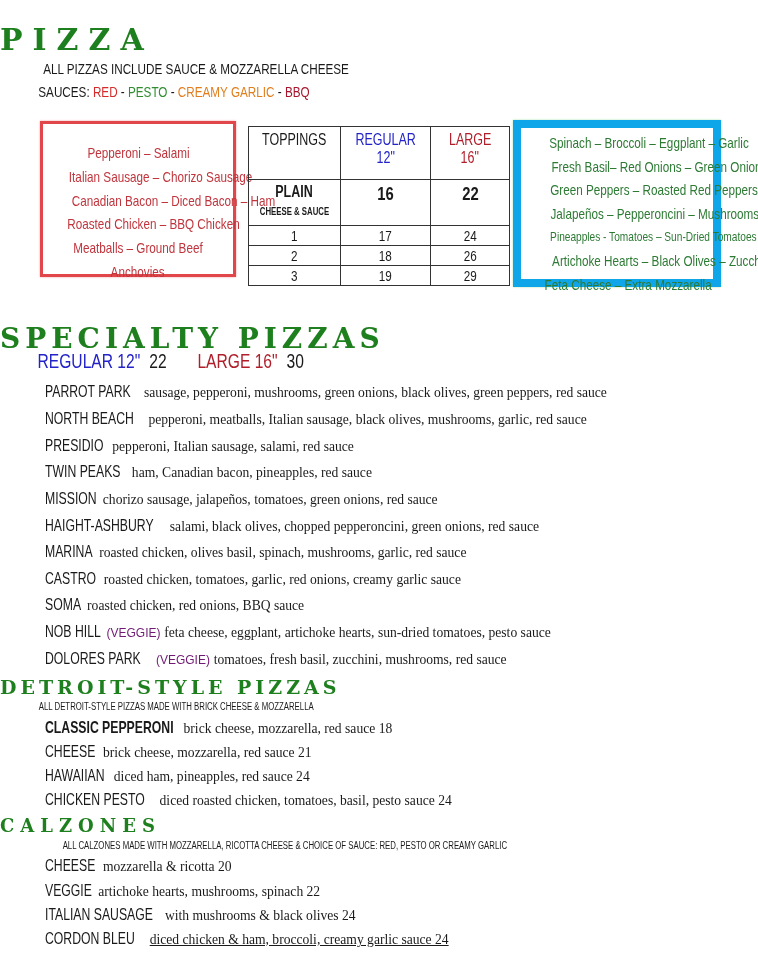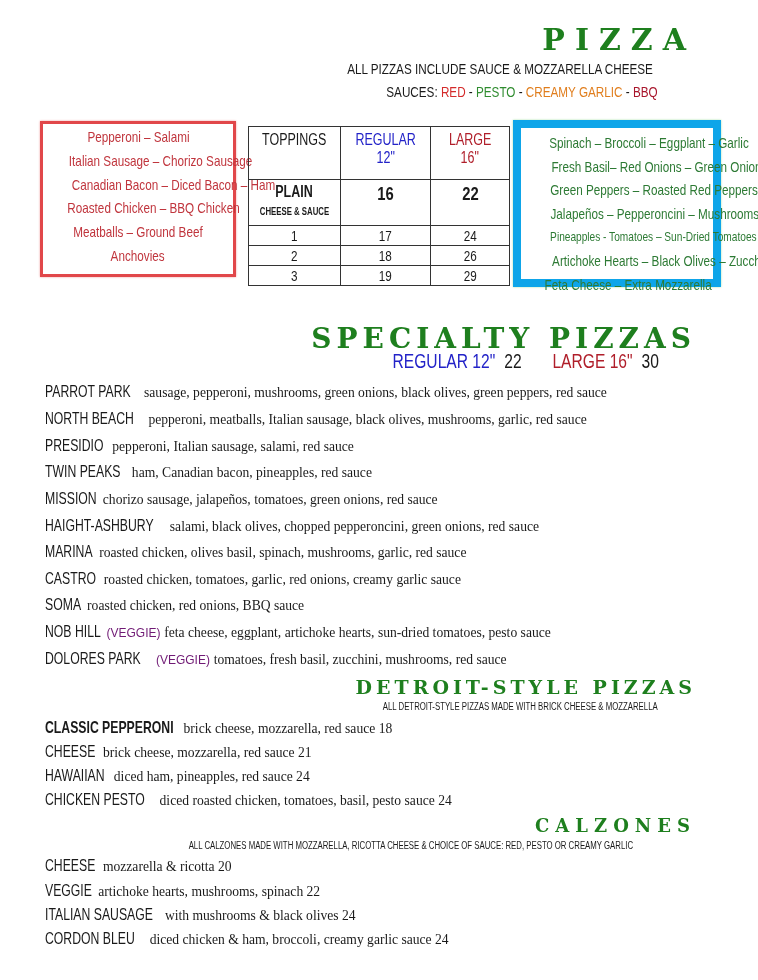--- a/index.html
+++ b/index.html
@@ -1,31 +1,31 @@
 <!DOCTYPE html>
 <html><head>
 <meta charset="utf-8">
 <style>
   html, body { margin: 0; padding: 0; background: #ffffff; }
   body { width: 758px; height: 980px; position: relative; overflow: hidden; font-family: "Liberation Sans Narrow", "Liberation Sans", sans-serif; color: #1a1a1a; }
   .abs { position: absolute; }
-  .center { text-align: right; left: 0; width: 696px; }
+  .center { text-align: left; left: 0; width: 696px; }
 
   .title { font-family: "DejaVu Serif", "Liberation Serif", serif; font-weight: bold; color: #1e7f1e; letter-spacing: 8px; }
   .narrowc { display: inline-block; transform: scaleX(0.78); transform-origin: center center; white-space: nowrap; }
 
   .sub { font-size: 15px; text-transform: uppercase; }
   .red { color: #d42a2a; }
   .green { color: #2f8c2f; }
   .orange { color: #e07d1c; }
   .bbq { color: #a8152b; }
   .blue { color: #2323c8; }
   .dkred { color: #b01e2a; }
 
-  .box-red { left: 40px; top: 121px; width: 196px; height: 156px; border: 3px solid #e1474a; box-shadow: 0 0 2px #f0a0a0; box-sizing: border-box; padding-top: 1px; }
+  .box-red { left: 40px; top: 121px; width: 196px; height: 156px; border: 3px solid #e1474a; box-shadow: 0 0 2px #f0a0a0; box-sizing: border-box; padding-top: 17px; }
   .box-green { left: 513px; top: 120px; width: 208px; height: 167px; border: 8px solid #0ea5e9; box-shadow: 0 0 2px #a8e2a8; box-sizing: border-box; padding-top: 3px; }
   .box-red .li { color: #c0353d; font-size: 15px; line-height: 23.8px; text-align: center; }
   .box-green .li { color: #2d7a34; font-size: 15px; line-height: 23.6px; text-align: center; }
   .box-green .li.sm { font-size: 13px; }
 
   table.prices { position: absolute; left: 248px; top: 126px; width: 262px; border-collapse: collapse; }
   table.prices td { border: 1px solid #333; text-align: center; padding: 0; font-size: 15px; }
   table.prices .hdr { height: 48px; vertical-align: top; padding-top: 4px; }
   table.prices .plain { height: 42px; vertical-align: top; padding-top: 3px; }
   table.prices .r { height: 19px; }
@@ -135,13 +135,13 @@
 <div class="item" style="top:742px;"><span class="nm">CHEESE</span><span class="ds" style="margin-left:-12px;">brick cheese, mozzarella, red sauce 21</span></div>
 <div class="item" style="top:766px;"><span class="nm">HAWAIIAN</span><span class="ds" style="margin-left:-14px;">diced ham, pineapples, red sauce 24</span></div>
 <div class="item" style="top:790px;"><span class="nm">CHICKEN PESTO</span><span class="ds" style="margin-left:-24px;">diced roasted chicken, tomatoes, basil, pesto sauce 24</span></div>
 
 <div class="abs center title" style="top:815px; font-size:18px; letter-spacing:6px;">CALZONES</div>
 <div class="abs center" style="top:840px; font-size:10px;"><span class="narrowc">ALL CALZONES MADE WITH MOZZARELLA, RICOTTA CHEESE &amp; CHOICE OF SAUCE: RED, PESTO OR CREAMY GARLIC</span></div>
 
 <div class="item" style="top:856px;"><span class="nm">CHEESE</span><span class="ds" style="margin-left:-12px;">mozzarella &amp; ricotta 20</span></div>
 <div class="item" style="top:881px;"><span class="nm">VEGGIE</span><span class="ds" style="margin-left:-12px;">artichoke hearts, mushrooms, spinach 22</span></div>
 <div class="item" style="top:905px;"><span class="nm">ITALIAN SAUSAGE</span><span class="ds" style="margin-left:-30px;">with mushrooms &amp; black olives 24</span></div>
-<div class="item" style="top:929px;"><span class="nm">CORDON BLEU</span><span class="ds" style="margin-left:-20px;">diced chicken &amp; ham, broccoli, creamy garlic sauce 24</span></div>
+<div class="item" style="top:929px;text-decoration:underline;"><span class="nm">CORDON BLEU</span><span class="ds" style="margin-left:-20px;">diced chicken &amp; ham, broccoli, creamy garlic sauce 24</span></div>
 
 </body></html>

